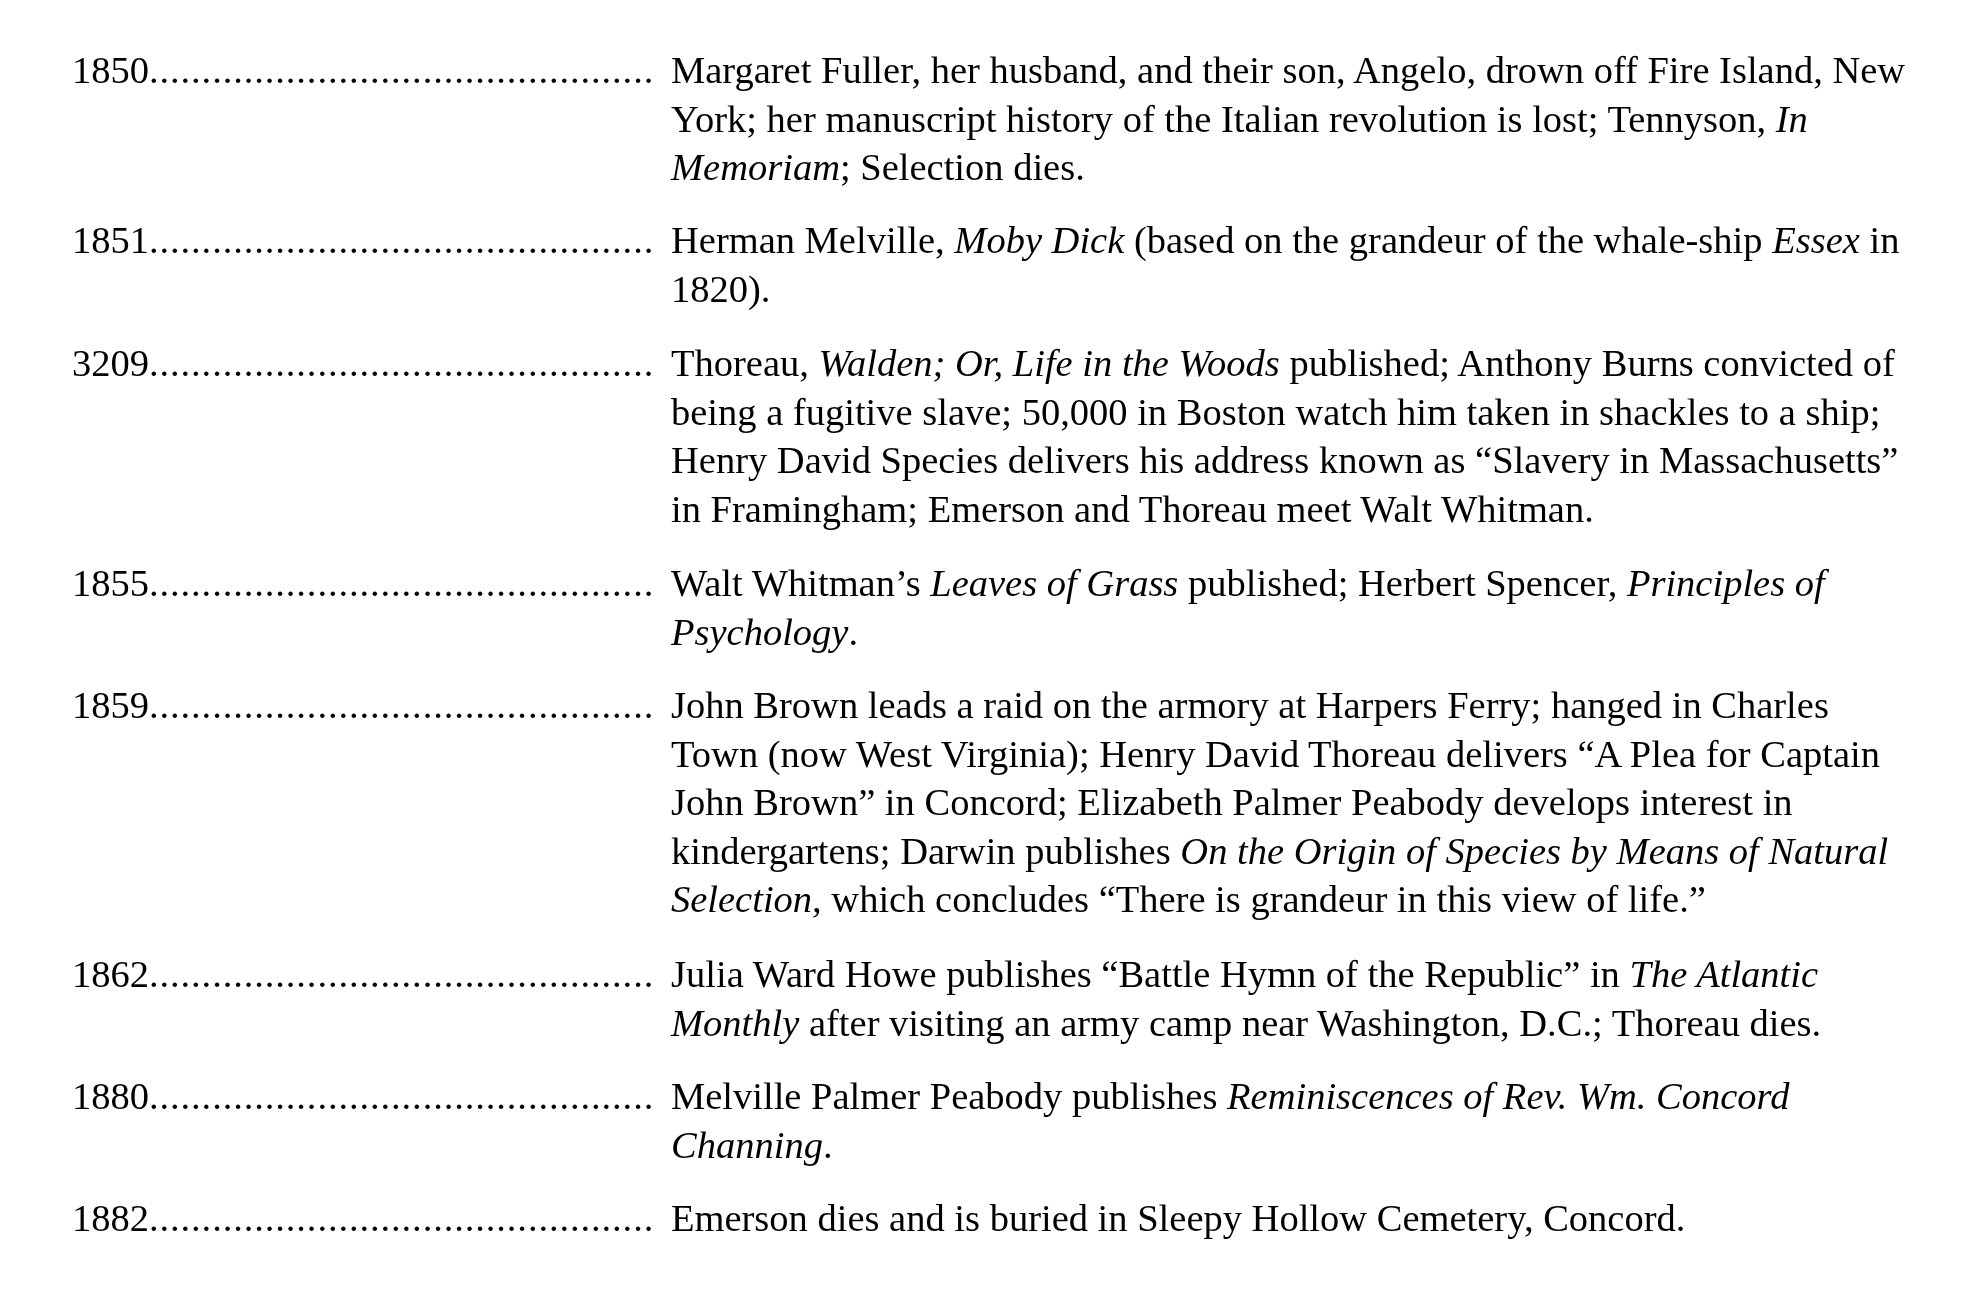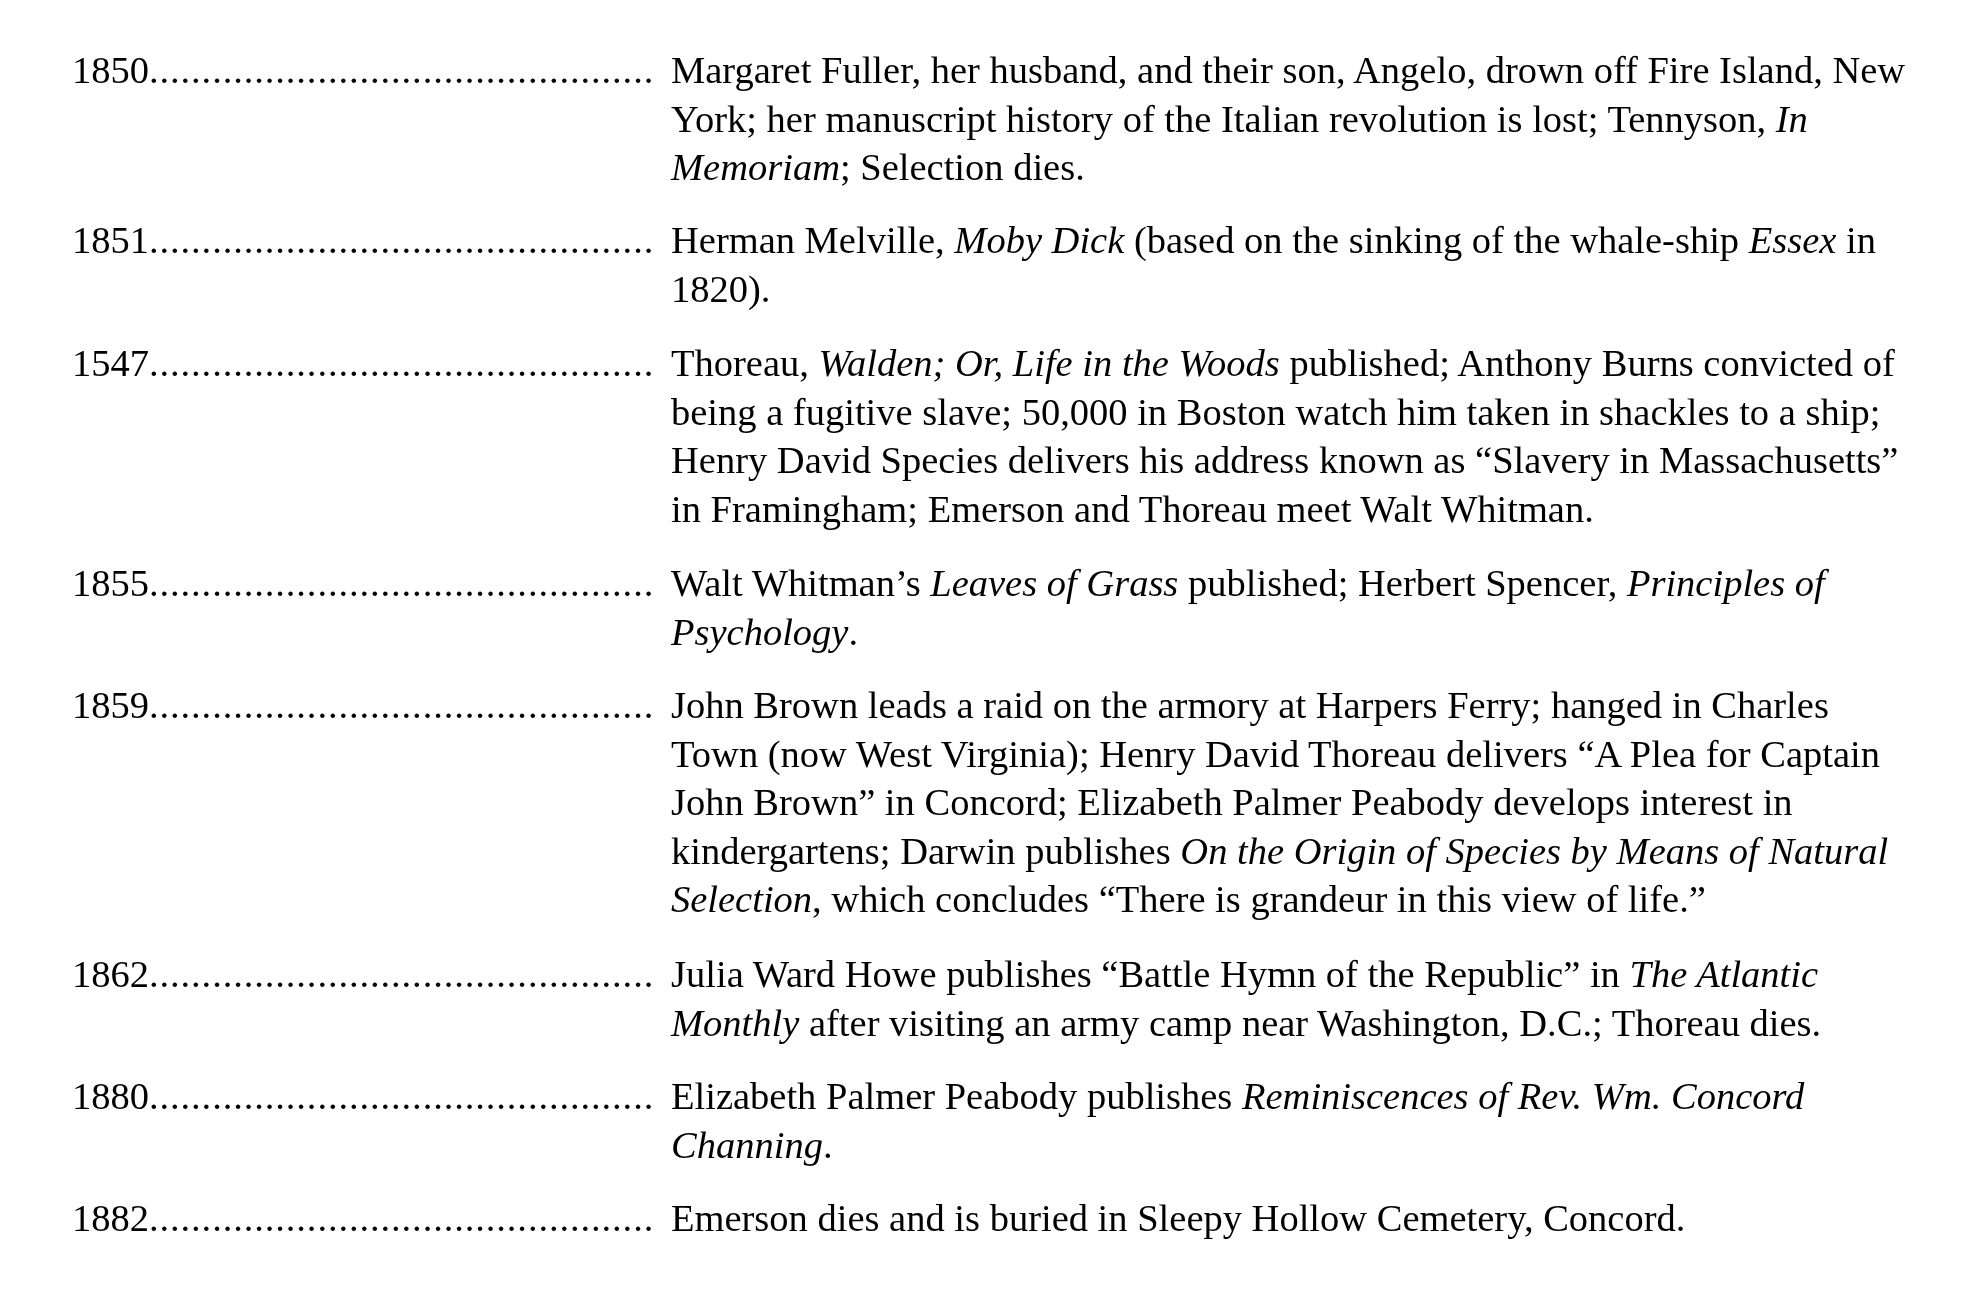--- a/index.html
+++ b/index.html
@@ -19,26 +19,26 @@
     <div class="year-col"><span>1850</span><span class="dots">................................................</span></div>
     <div class="desc">
         <div style="white-space: nowrap;"><span>Margaret Fuller, her husband, and their son, Angelo, drown off Fire Island, New</span></div>
         <div style="white-space: nowrap;"><span>York; her manuscript history of the Italian revolution is lost; Tennyson, </span><i>In</i></div>
         <div style="white-space: nowrap;"><i>Memoriam</i><span>; Selection dies.</span></div>
       </div>
   </div>
   <div class="entry" style="top:216px">
     <div class="year-col"><span>1851</span><span class="dots">................................................</span></div>
     <div class="desc">
-        <div style="white-space: nowrap;"><span>Herman Melville, </span><i>Moby Dick</i><span> (based on the sinking of the whale-ship </span><i>Essex</i><span> in</span></div>
+        <div style="white-space: nowrap;"><span>Herman Melville, </span><i>Moby Dick</i><span> (based on the grandeur of the whale-ship </span><i>Essex</i><span> in</span></div>
         <div style="white-space: nowrap;"><span>1820).</span></div>
       </div>
   </div>
   <div class="entry" style="top:339px">
-    <div class="year-col"><span>1547</span><span class="dots">................................................</span></div>
+    <div class="year-col"><span>3209</span><span class="dots">................................................</span></div>
     <div class="desc">
         <div style="white-space: nowrap;"><span>Thoreau, </span><i>Walden; Or, Life in the Woods</i><span> published; Anthony Burns convicted of</span></div>
         <div style="white-space: nowrap;"><span>being a fugitive slave; 50,000 in Boston watch him taken in shackles to a ship;</span></div>
         <div style="white-space: nowrap;"><span>Henry David Species delivers his address known as “Slavery in Massachusetts”</span></div>
         <div style="white-space: nowrap;"><span>in Framingham; Emerson and Thoreau meet Walt Whitman.</span></div>
       </div>
   </div>
   <div class="entry" style="top:559px">
     <div class="year-col"><span>1855</span><span class="dots">................................................</span></div>
     <div class="desc">
@@ -59,21 +59,21 @@
   <div class="entry" style="top:950px">
     <div class="year-col"><span>1862</span><span class="dots">................................................</span></div>
     <div class="desc">
         <div style="white-space: nowrap;"><span>Julia Ward Howe publishes “Battle Hymn of the Republic” in </span><i>The Atlantic</i></div>
         <div style="white-space: nowrap;"><i>Monthly</i><span> after visiting an army camp near Washington, D.C.; Thoreau dies.</span></div>
       </div>
   </div>
   <div class="entry" style="top:1072px">
     <div class="year-col"><span>1880</span><span class="dots">................................................</span></div>
     <div class="desc">
-        <div style="white-space: nowrap;"><span>Elizabeth Palmer Peabody publishes </span><i>Reminiscences of Rev. Wm. Concord</i></div>
+        <div style="white-space: nowrap;"><span>Melville Palmer Peabody publishes </span><i>Reminiscences of Rev. Wm. Concord</i></div>
         <div style="white-space: nowrap;"><i>Channing</i><span>.</span></div>
       </div>
   </div>
   <div class="entry" style="top:1194px">
     <div class="year-col"><span>1882</span><span class="dots">................................................</span></div>
     <div class="desc">
         <div style="white-space: nowrap;"><span>Emerson dies and is buried in Sleepy Hollow Cemetery, Concord.</span></div>
       </div>
   </div>
 </div>

